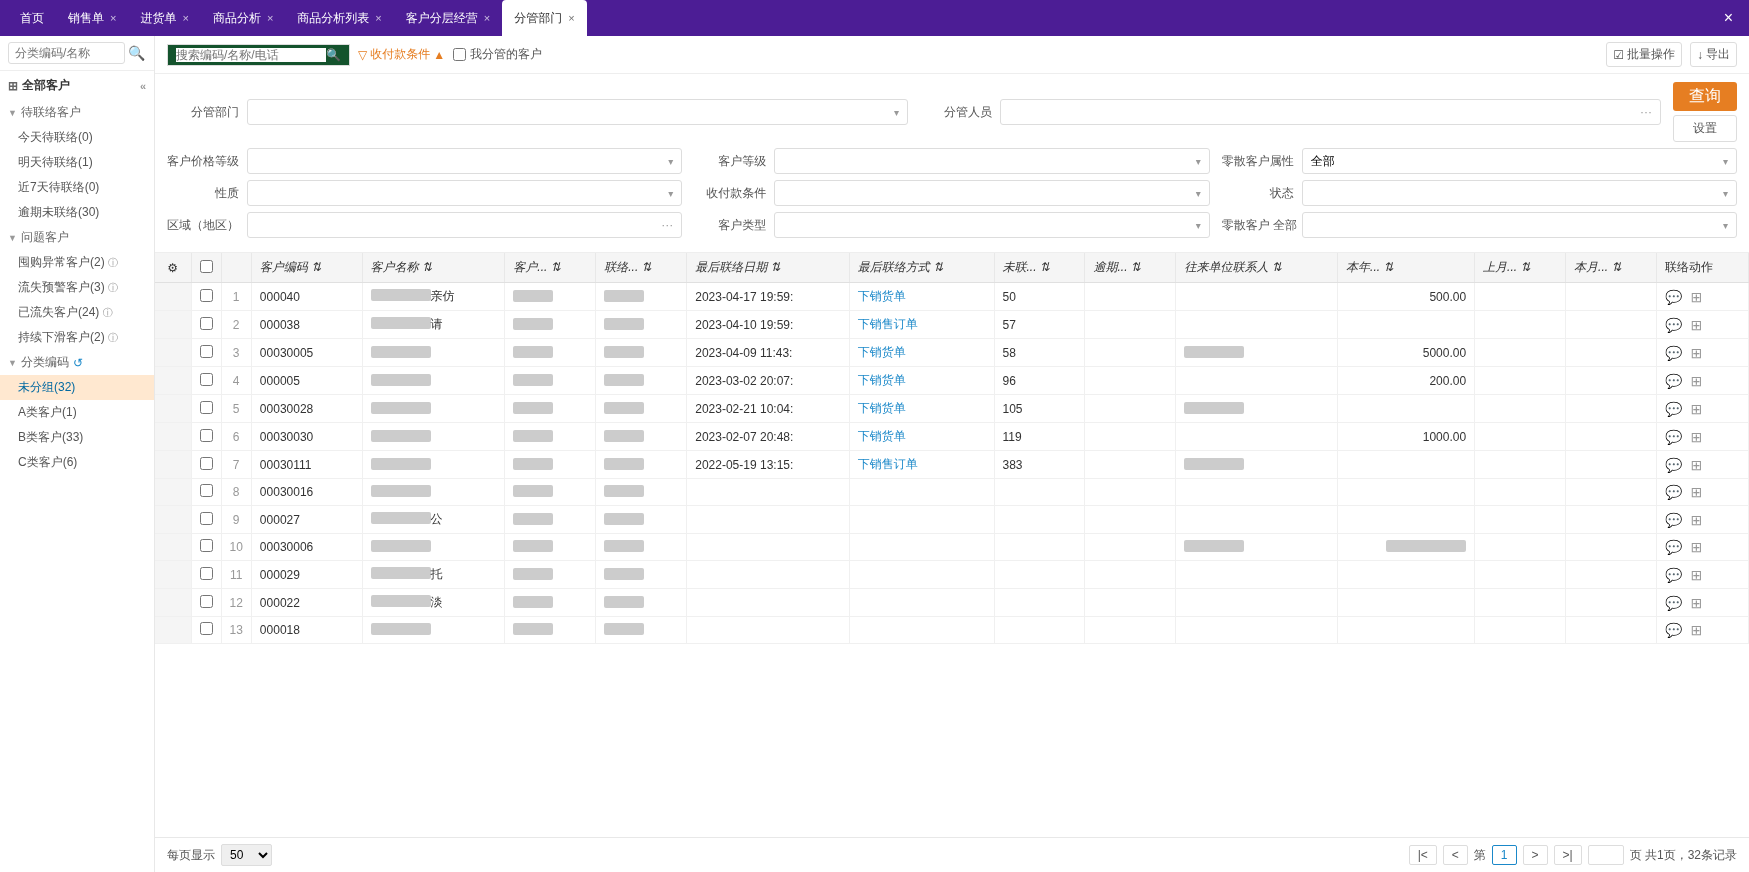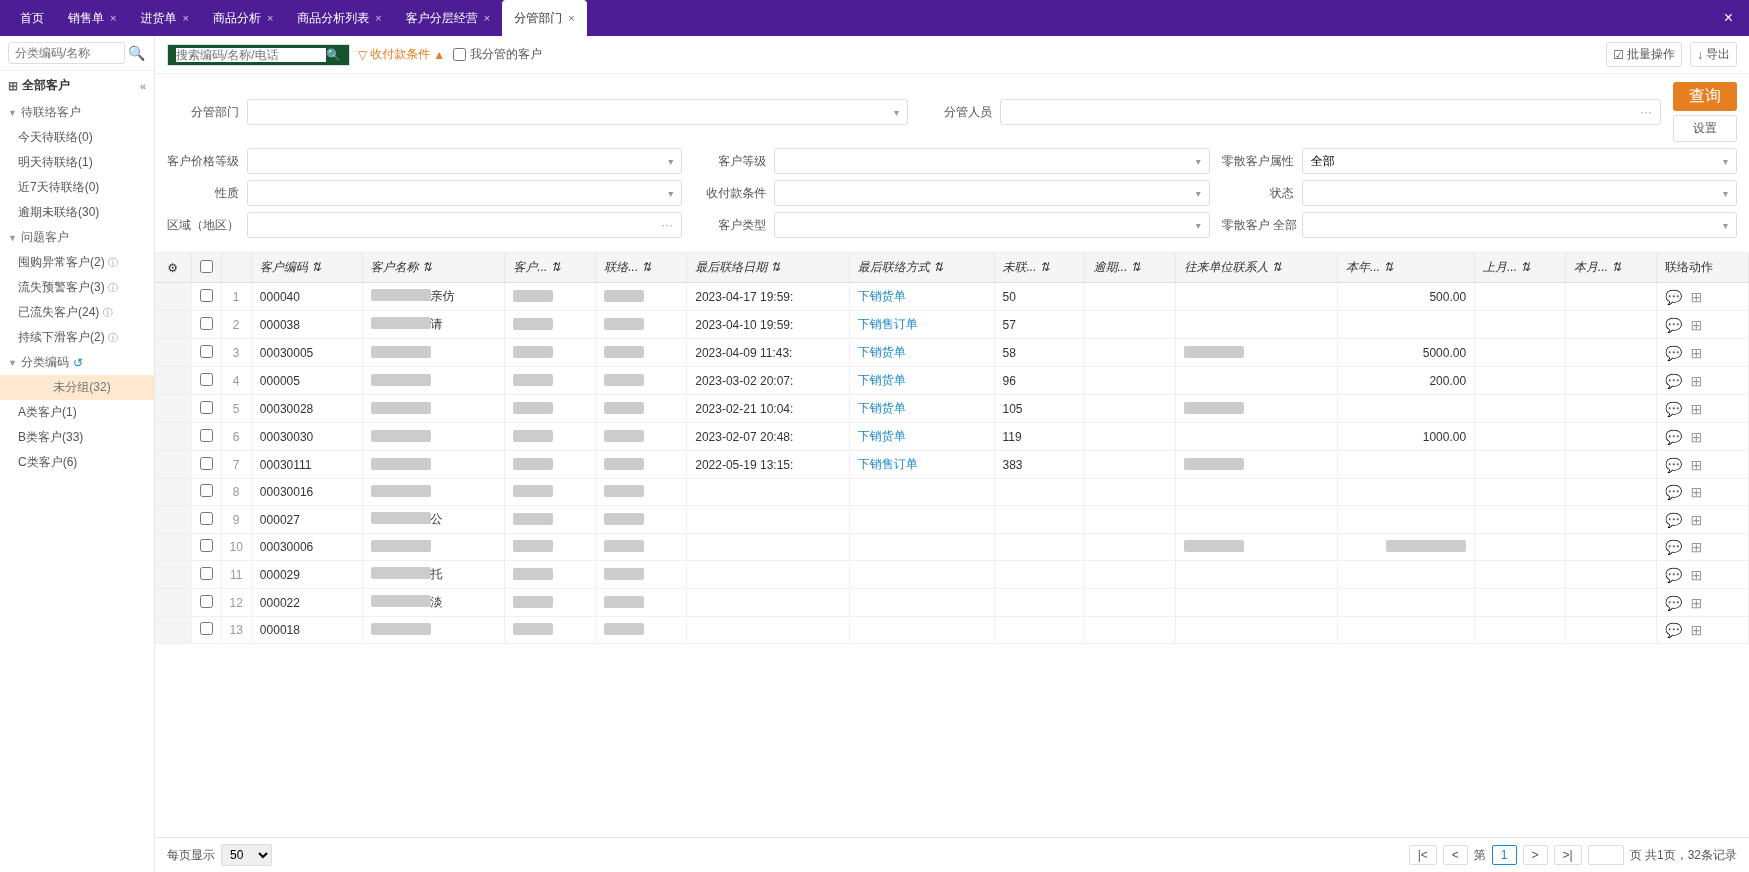--- a/index.html
+++ b/index.html
@@ -61,21 +61,21 @@
     .sidebar-section-header .collapse-btn { margin-left: auto; color: #999; font-size: 11px; }
     .sidebar-group-label {
       padding: 4px 8px; color: #666; font-size: 12px; cursor: pointer;
     }
     .sidebar-group-label.has-arrow::before {
       content: '▼'; font-size: 9px; margin-right: 4px; color: #999;
     }
     .sidebar-item {
       padding: 4px 8px 4px 18px; color: #555; cursor: pointer; font-size: 12px;
     }
-    .sidebar-item.active { background: #ffe8d0; color: #737373; text-align: center; }
+    .sidebar-item.active { background: #ffe8d0; color: #0369a1; }
 
     
     .content-area {
       flex: 1; display: flex; flex-direction: column; overflow: hidden;
     }
 
     
     .filter-bar {
       background: white; border-bottom: 1px solid #eee;
       padding: 6px 12px; display: flex; align-items: center; gap: 8px;

